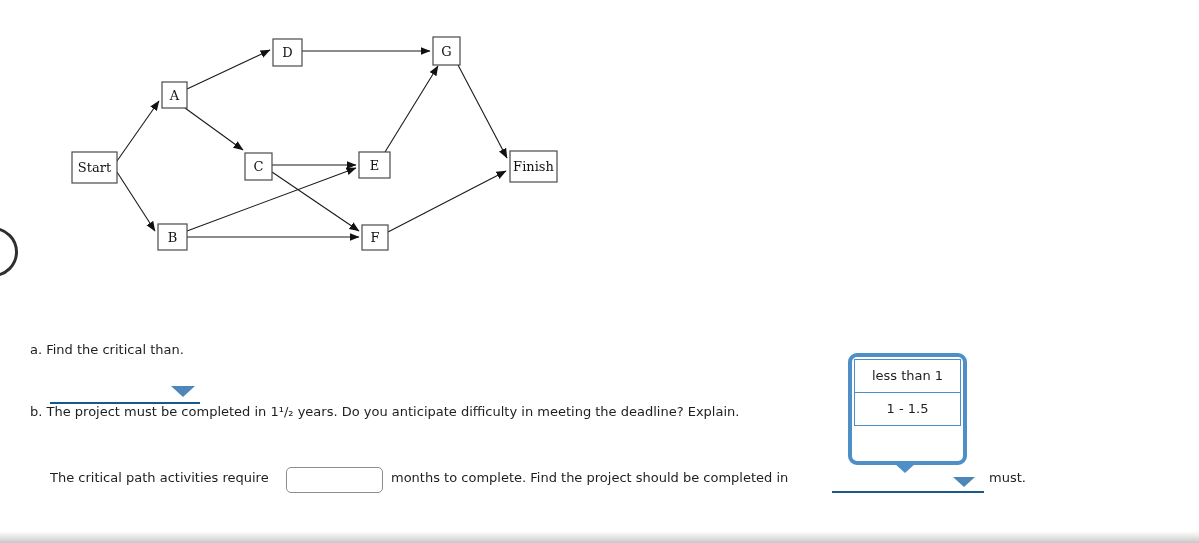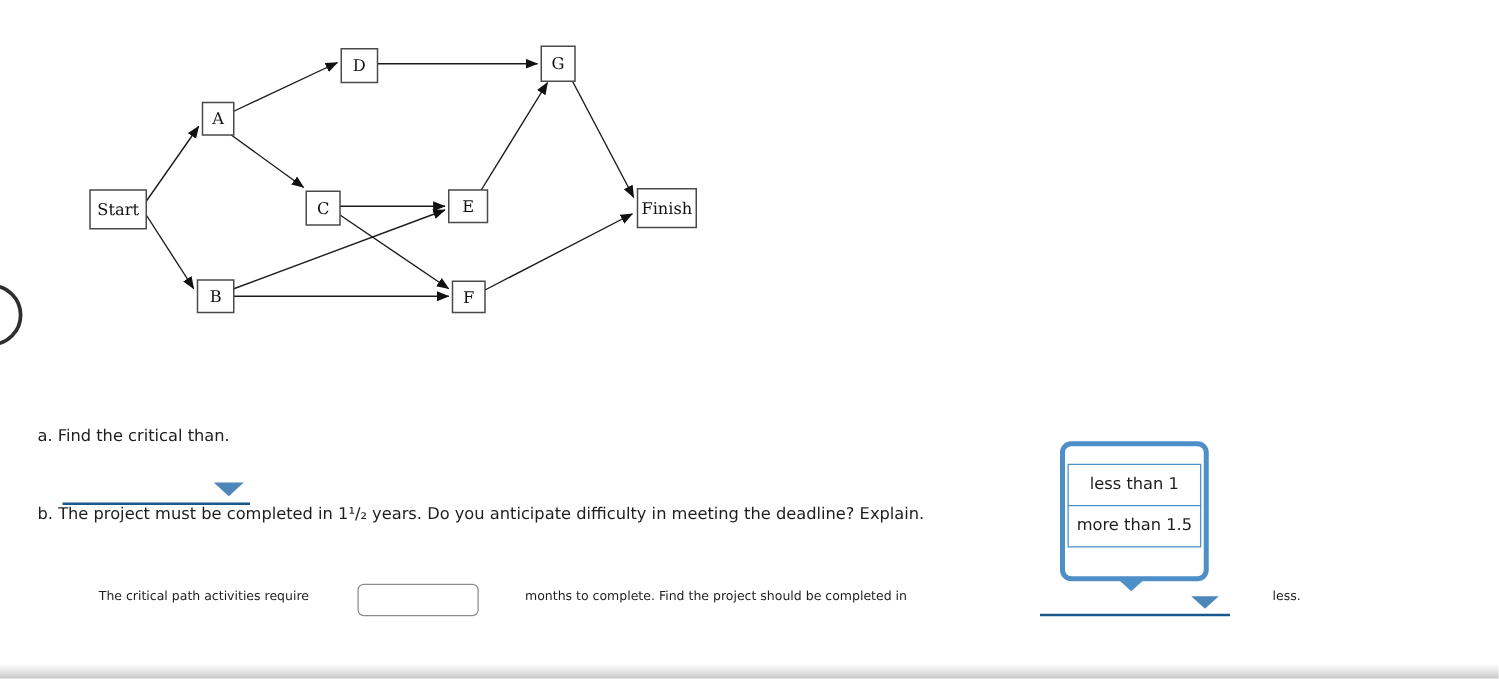--- a/index.html
+++ b/index.html
@@ -34,21 +34,21 @@
     border-left: 12px solid transparent;
     border-right: 12px solid transparent;
     border-top: 11px solid #4d86b8;
   }
   #dropdown-a { left: 50px; top: 384px; width: 150px; }
   #dropdown-a .tri { right: 5px; bottom: 5px; }
   #dropdown-b { left: 832px; top: 473px; width: 152px; }
   #dropdown-b .tri { right: 9px; bottom: 4px; border-left-width: 11px; border-right-width: 11px; border-top-width: 10px; }
 
   
-  .ans-text { font-size: 10px; line-height: 15px; white-space: nowrap; margin-left: 29px; }
+  .ans-text { font-size: 13px; line-height: 15px; white-space: nowrap; }
   #ans-prefix { left: 50px; top: 470px; }
   #months-input {
     left: 286px; top: 467px; width: 97px; height: 26px;
     border: 1px solid #8c8c8c; border-radius: 5px;
     background: #ffffff; font-size: 13px; padding: 0 6px;
     font-family: "DejaVu Sans", "Liberation Sans", sans-serif;
   }
   #ans-middle { left: 391px; top: 470px; }
   #ans-suffix { left: 989px; top: 470px; }
 
@@ -59,21 +59,21 @@
     border: 4px solid #4e8fc7; border-radius: 9px;
     padding: 2px;
   }
   .popup-option {
     height: 34px; line-height: 32px; margin-top: -1px;
     border: 1px solid #4e8fc7;
     background: #ffffff;
     text-align: center; font-size: 13px; color: #1e1e1e;
     cursor: pointer; white-space: nowrap;
   }
-  .popup-option:first-child { margin-top: 12px; }
+  .popup-option:first-child { margin-top: 0; }
   #popup-tail {
     left: 894px; top: 463px; width: 0; height: 0;
     border-left: 11px solid transparent;
     border-right: 11px solid transparent;
     border-top: 10px solid #4e8fc7;
   }
 
   
   #bottom-bar {
     left: 0; bottom: 0; width: 1199px; height: 12px;
@@ -136,21 +136,21 @@
 <div class="abs q-text" id="question-b">b. The project must be completed in 1¹/₂ years. Do you anticipate difficulty in meeting the deadline? Explain.</div>
 
 <span class="abs ans-text" id="ans-prefix">The critical path activities require</span>
 <input class="abs" id="months-input" type="text" value="" style="">
 <span class="abs ans-text" id="ans-middle">months to complete. Find the project should be completed in</span>
 
 <div class="abs dd" id="dropdown-b">
   <span class="tri"></span>
 </div>
 
-<span class="abs ans-text" id="ans-suffix">less.</span>
+<span class="abs ans-text" id="ans-suffix">must.</span>
 
 <div class="abs" id="years-popup">
   <div class="popup-option">less than 1</div>
-  <div class="popup-option">more than 1.5</div>
+  <div class="popup-option">1 - 1.5</div>
 </div>
 <div class="abs" id="popup-tail"></div>
 
 <div class="abs" id="bottom-bar"></div>
 
 </body></html>

